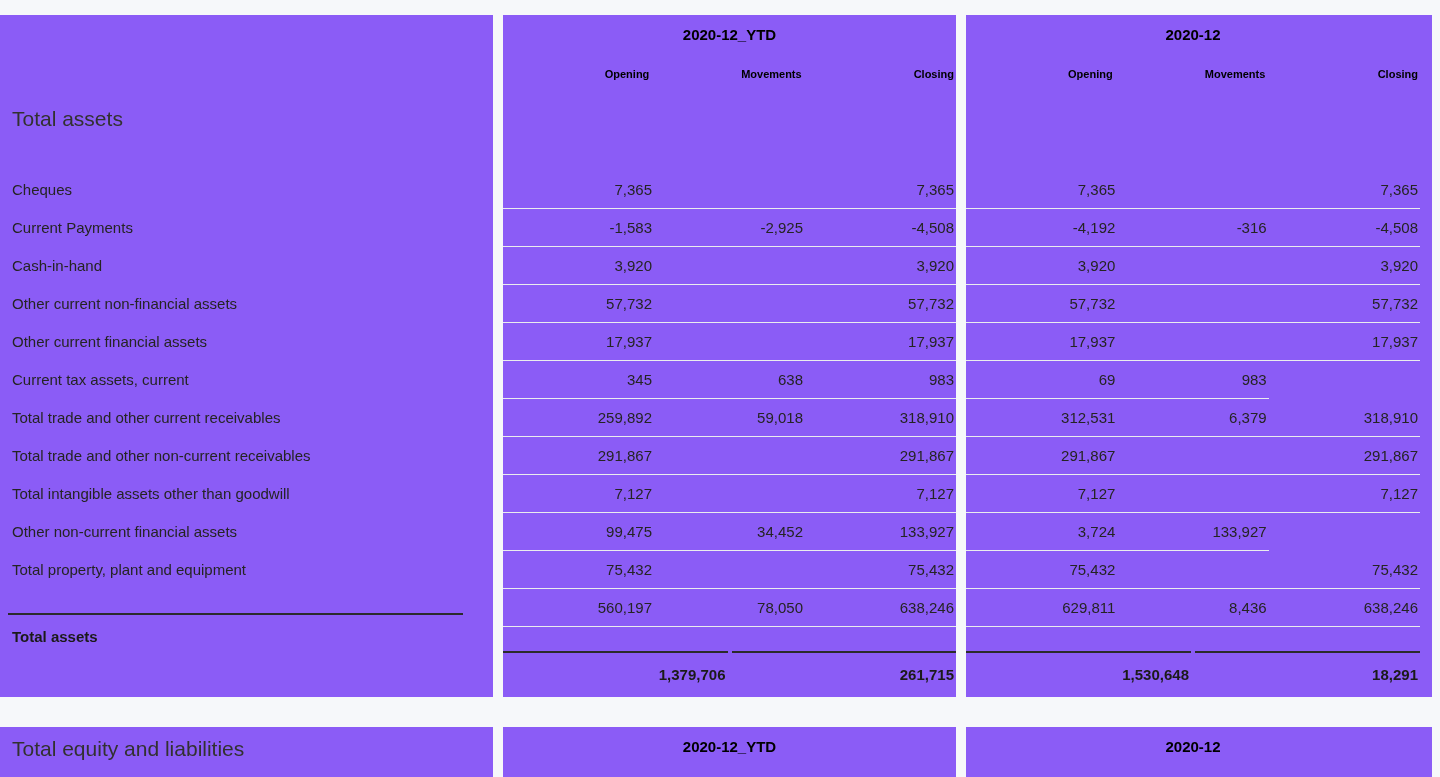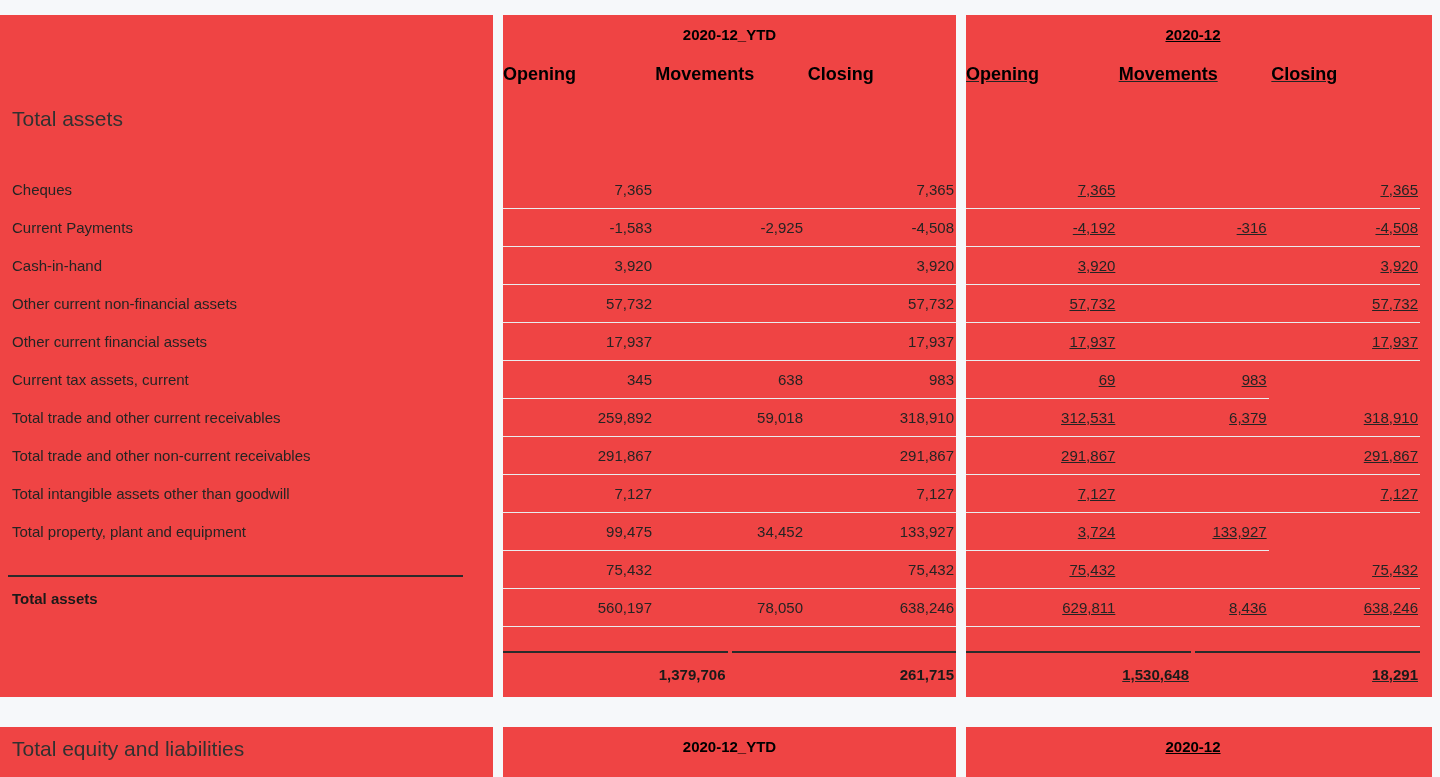--- a/index.html
+++ b/index.html
@@ -12,21 +12,21 @@
   }
   .report { padding-top: 15px; }
   .section {
     display: grid;
     grid-template-columns: 493px 453px 466px;
     column-gap: 10px;
   }
   .s1 { height: 682px; }
   .section-gap { height: 30px; }
   .s2 { height: 50px; }
-  .panel { background: #ef4444; overflow: hidden; }
+  .panel { background: #8b5cf6; overflow: hidden; }
 
   
   .hdr-spacer { height: 80px; }
   .section-title {
     height: 48px; line-height: 48px;
     padding-left: 12px;
     font-size: 21px; font-weight: 400;
     color: #323130;
     white-space: nowrap;
   }
@@ -55,22 +55,23 @@
     color: #000000;
   }
   .col-hdrs {
     height: 42px;
     display: grid;
     grid-template-columns: 1fr 1fr 1fr;
     column-gap: 4px;
   }
   .col-hdr {
     line-height: 42px;
+    text-align: right;
     padding-right: 2px;
-    font-weight: 700; font-size: 18px;
+    font-weight: 700; font-size: 11px;
     color: #000000;
   }
   .num-spacer { height: 76px; }
   .num-row {
     display: grid;
     grid-template-columns: 1fr 1fr 1fr;
   }
   .cell {
     height: 38px; line-height: 37px;
     border-bottom: 1px solid #eaecee;
@@ -86,21 +87,21 @@
     column-gap: 4px;
   }
   .tcell {
     height: 46px; line-height: 43px;
     border-top: 2px solid #2b2b2b;
     text-align: right;
     padding-right: 2px;
     font-weight: 700; font-size: 15px;
     color: #1b1a19;
   }
-  .pad-r > * { margin-right: 12px; text-decoration: underline; }
+  .pad-r > * { margin-right: 12px; }
 
   
   .section-title2 {
     padding: 8px 0 0 12px;
     font-size: 21px; font-weight: 400;
     color: #323130; line-height: 28px;
     white-space: nowrap;
   }
   .group-hdr2 {
     padding-top: 9px;
@@ -123,20 +124,21 @@
       <div id="assets-labels">
           <div class="row-label">Cheques</div>
           <div class="row-label">Current Payments</div>
           <div class="row-label">Cash-in-hand</div>
           <div class="row-label">Other current non-financial assets</div>
           <div class="row-label">Other current financial assets</div>
           <div class="row-label">Current tax assets, current</div>
           <div class="row-label">Total trade and other current receivables</div>
           <div class="row-label">Total trade and other non-current receivables</div>
           <div class="row-label">Total intangible assets other than goodwill</div>
+          <div class="row-label">Other non-current financial assets</div>
           <div class="row-label">Total property, plant and equipment</div>
         </div>
       <div class="pre-total-spacer"></div>
       <div class="total-label-row">Total assets</div>
     </div>
 
     <div class="panel">
       <div class="group-hdr">2020-12_YTD</div>
       <div class="col-hdrs">
         <div class="col-hdr">Opening</div>

